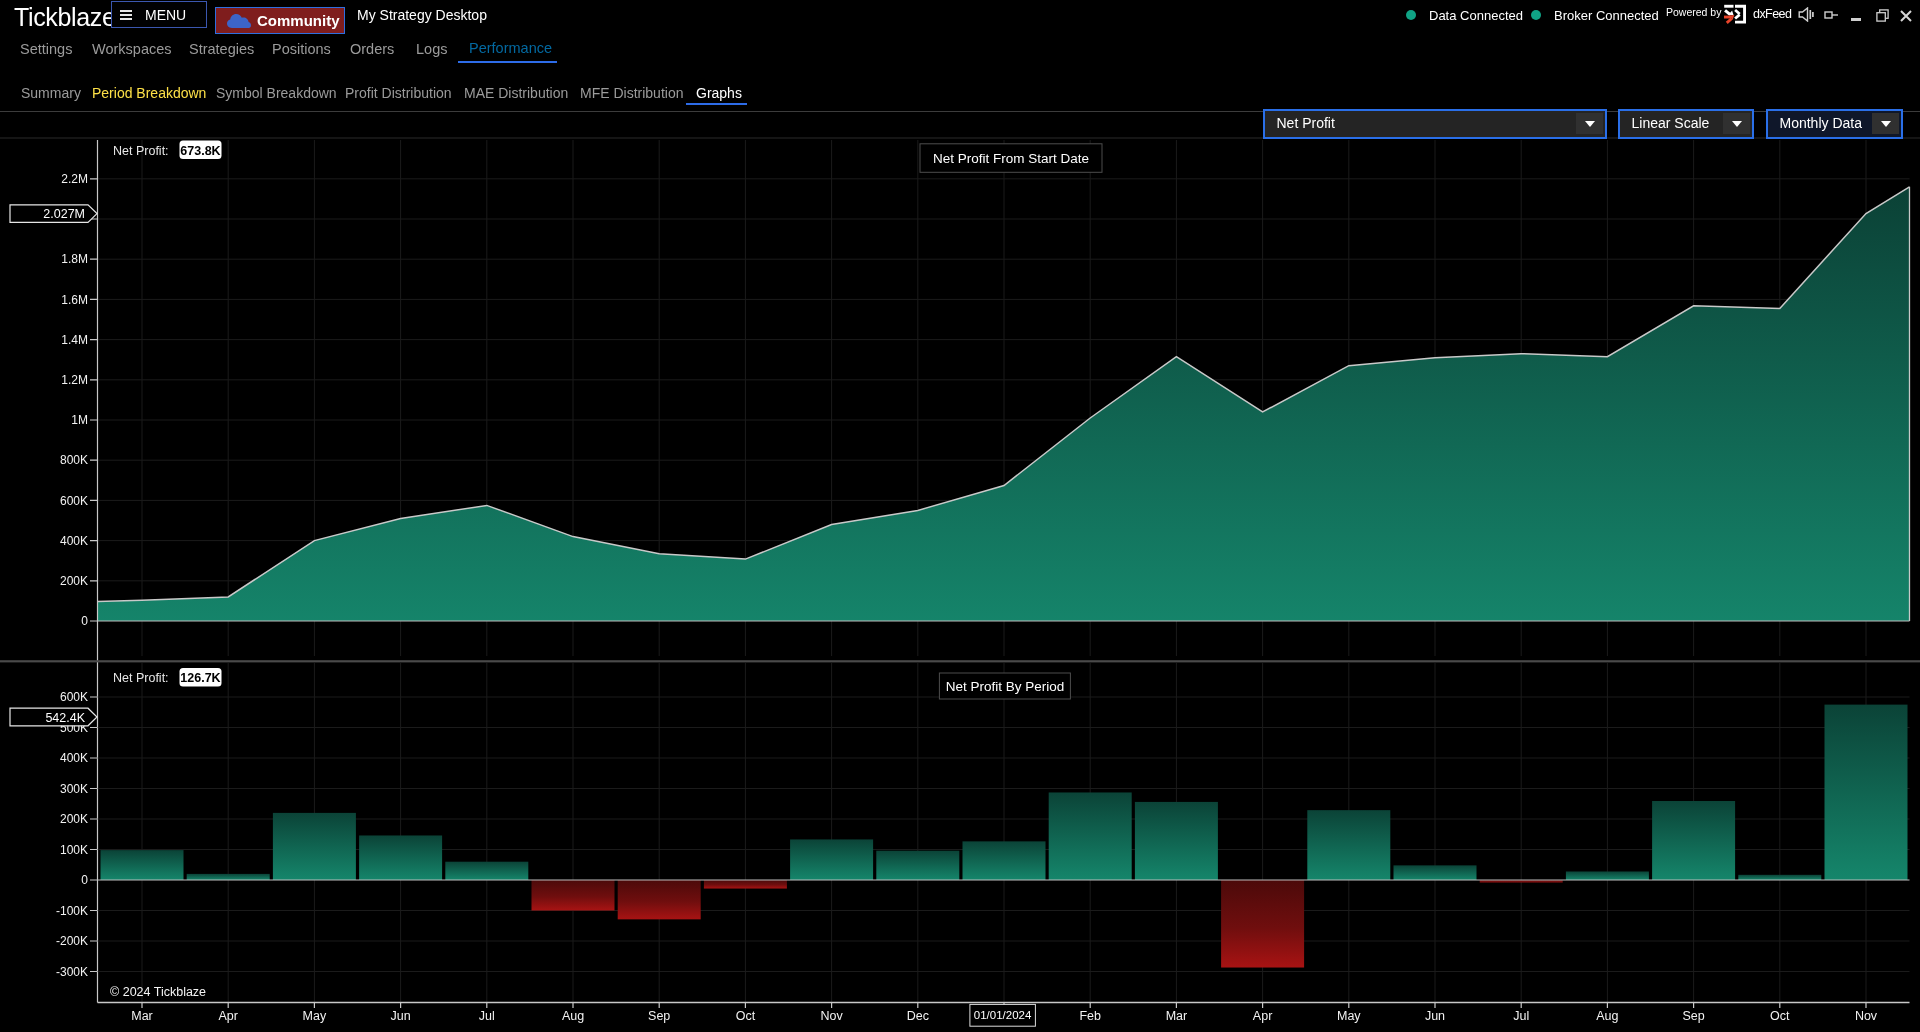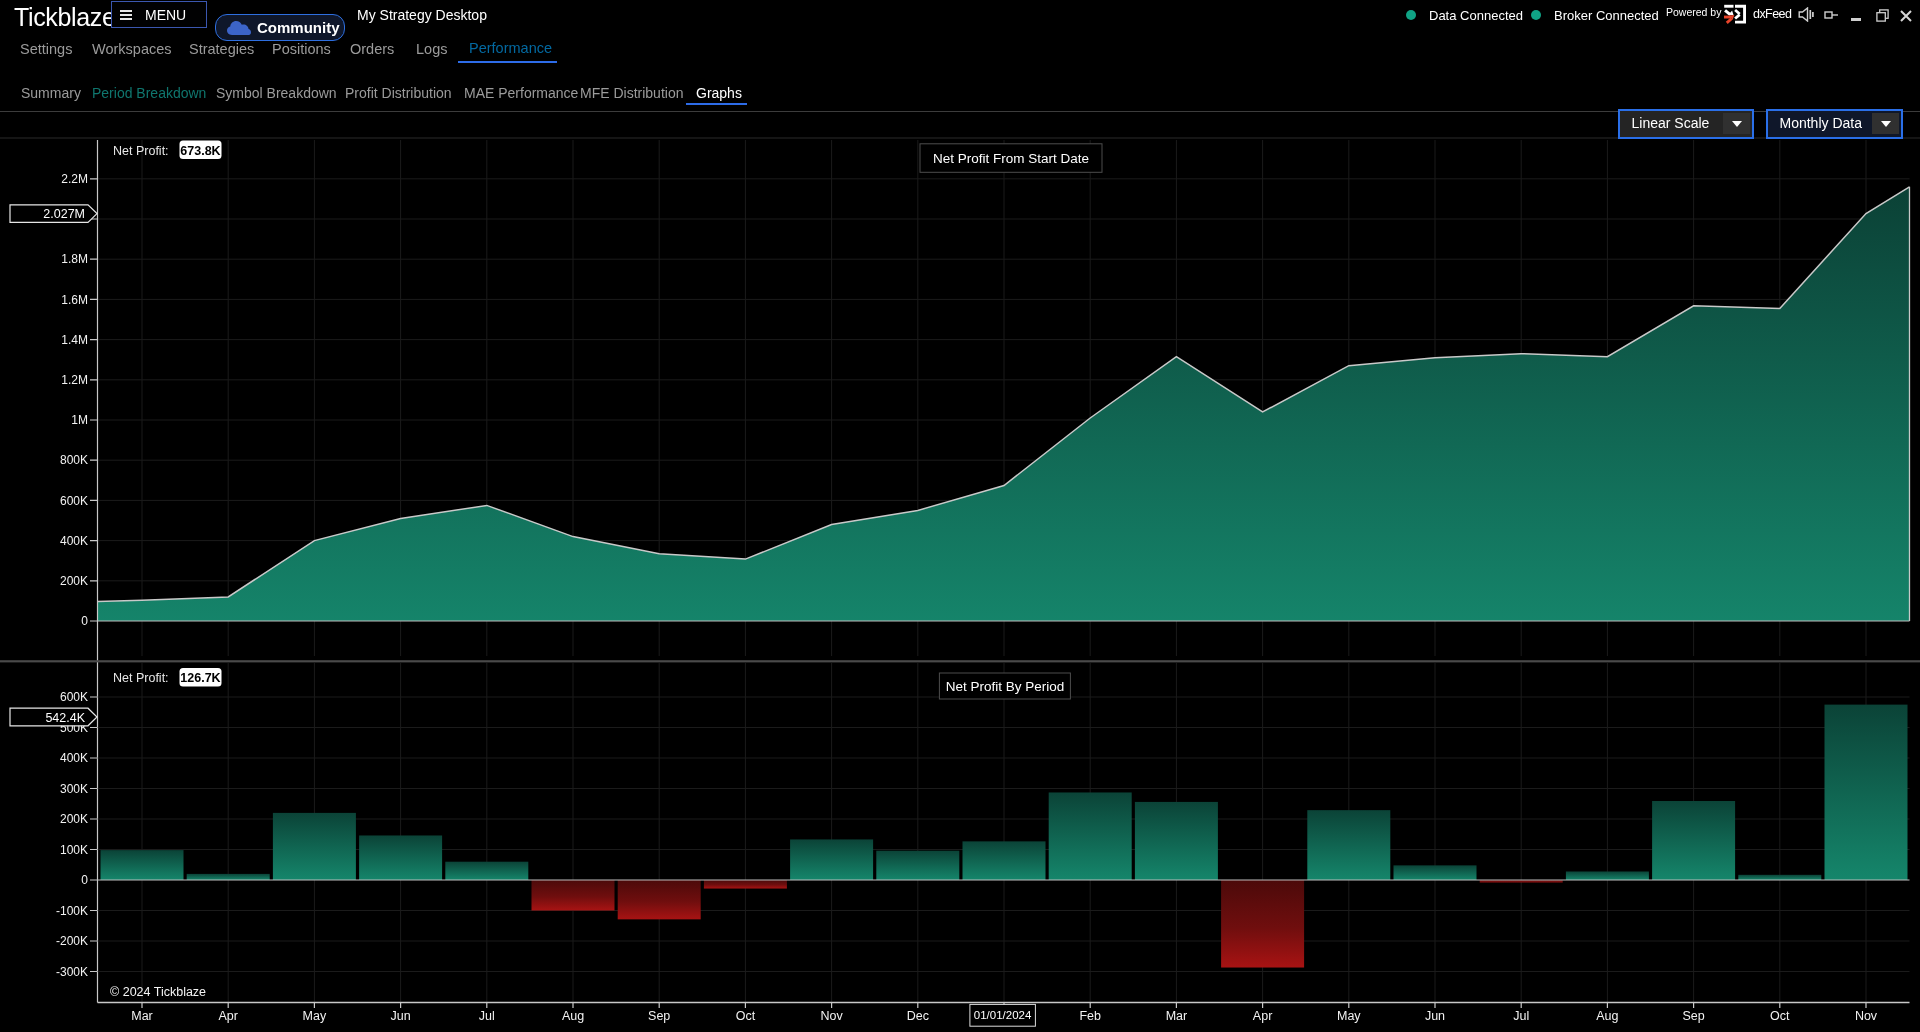--- a/index.html
+++ b/index.html
@@ -122,21 +122,21 @@
 
 <div class="abs hdr" style="left:14px;top:3px;font-size:25px;font-weight:normal;letter-spacing:-0.35px">Tickblaze</div>
 
 <div class="abs" style="left:111px;top:1px;width:94px;height:25px;border:1.5px solid #3b57b0;background:#010102">
   <div class="abs" style="left:8px;top:7.5px;width:12px;height:2px;background:#e8e8e8"></div>
   <div class="abs" style="left:8px;top:11.5px;width:12px;height:2px;background:#e8e8e8"></div>
   <div class="abs" style="left:8px;top:15.5px;width:12px;height:2px;background:#e8e8e8"></div>
   <div class="abs hdr" style="left:33px;top:5px;font-size:14px;font-weight:normal">MENU</div>
 </div>
 
-<div class="abs" style="left:215px;top:14px;width:128px;height:25px;border:1.5px solid #2e6fe0;border-radius:12px;background:#0f172a">
+<div class="abs" style="left:215px;top:7px;width:128px;height:25px;border:1.5px solid #2e6fe0;border-radius:0;background:#7f1d1d">
   <svg class="abs" style="left:10px;top:4px" width="26" height="18" viewBox="0 0 26 18">
     <path d="M6 16 C2.5 16 1 13.8 1 11.6 C1 9.6 2.3 8 4.2 7.6 C4.5 4.4 7 2 10.2 2 C12.7 2 14.9 3.5 15.8 5.7 C16.3 5.5 16.9 5.4 17.5 5.4 C20.3 5.4 22.4 7.5 22.6 10.1 C24.2 10.6 25 12 25 13.5 C25 15.4 23.5 16 22 16 Z" fill="#3c64c8"></path>
   </svg>
   <div class="abs hdr" style="left:41px;top:4px;font-size:15px;font-weight:bold">Community</div>
 </div>
 <div class="abs hdr" style="left:357px;top:7px;font-size:14px">My Strategy Desktop</div>
 
 <div class="abs" style="left:1406px;top:10px;width:10px;height:10px;border-radius:50%;background:#10a385"></div>
 <div class="abs hdr" style="left:1429px;top:8px;font-size:13px">Data Connected</div>
 <div class="abs" style="left:1531px;top:10px;width:10px;height:10px;border-radius:50%;background:#10a385"></div>
@@ -181,29 +181,34 @@
 <div class="abs" style="left:20px;top:41px;font-size:14.5px;color:#9b9b9b">Settings</div>
 <div class="abs" style="left:92px;top:41px;font-size:14.5px;color:#9b9b9b">Workspaces</div>
 <div class="abs" style="left:189px;top:41px;font-size:14.5px;color:#9b9b9b">Strategies</div>
 <div class="abs" style="left:272px;top:41px;font-size:14.5px;color:#9b9b9b">Positions</div>
 <div class="abs" style="left:350px;top:41px;font-size:14.5px;color:#9b9b9b">Orders</div>
 <div class="abs" style="left:416px;top:41px;font-size:14.5px;color:#9b9b9b">Logs</div>
 <div class="abs" style="left:469px;top:40px;font-size:14.5px;color:#0369a1">Performance</div>
 <div class="abs" style="left:458px;top:60.5px;width:99px;height:2.4px;background:#2d6ce8"></div>
 
 <div class="abs" style="left:21px;top:85px;font-size:14px;color:#9b9b9b">Summary</div>
-<div class="abs" style="left:92px;top:85px;font-size:14px;color:#0f766e">Period Breakdown</div>
+<div class="abs" style="left:92px;top:85px;font-size:14px;color:#fde047">Period Breakdown</div>
 <div class="abs" style="left:216px;top:85px;font-size:14px;color:#9b9b9b">Symbol Breakdown</div>
 <div class="abs" style="left:345px;top:85px;font-size:14px;color:#9b9b9b">Profit Distribution</div>
-<div class="abs" style="left:464px;top:85px;font-size:14px;color:#9b9b9b">MAE Performance</div>
+<div class="abs" style="left:464px;top:85px;font-size:14px;color:#9b9b9b">MAE Distribution</div>
 <div class="abs" style="left:580px;top:85px;font-size:14px;color:#9b9b9b">MFE Distribution</div>
 <div class="abs" style="left:696px;top:84.5px;font-size:14px;color:#fff">Graphs</div>
 <div class="abs" style="left:686px;top:103px;width:61px;height:2.2px;background:#2d6ce8"></div>
 <div class="abs" style="left:0px;top:110.5px;width:1920px;height:1px;background:#3c3c3c"></div>
 
+<div class="abs" style="left:1262.5px;top:108.5px;width:344px;height:30px;border:2.5px solid #2a6fe8;background:#242424;box-sizing:border-box">
+  <div class="abs" style="left:12px;top:4px;font-size:14px;color:#fff">Net Profit</div>
+  <div class="abs" style="right:2px;top:2px;width:27px;height:21px;background:#303030"></div>
+  <div class="abs" style="right:10px;top:10px;width:0;height:0;border-left:5.5px solid transparent;border-right:5.5px solid transparent;border-top:6px solid #fff"></div>
+</div>
 <div class="abs" style="left:1617.5px;top:108.5px;width:136px;height:30px;border:2.5px solid #2a6fe8;background:#242424;box-sizing:border-box">
   <div class="abs" style="left:12px;top:4px;font-size:14px;color:#fff">Linear Scale</div>
   <div class="abs" style="right:2px;top:2px;width:27px;height:21px;background:#303030"></div>
   <div class="abs" style="right:10px;top:10px;width:0;height:0;border-left:5.5px solid transparent;border-right:5.5px solid transparent;border-top:6px solid #fff"></div>
 </div>
 <div class="abs" style="left:1765.5px;top:108.5px;width:137px;height:30px;border:2.5px solid #2a6fe8;background:#0f172a;box-sizing:border-box">
   <div class="abs" style="left:12px;top:4px;font-size:14px;color:#fff">Monthly Data</div>
   <div class="abs" style="right:2px;top:2px;width:27px;height:21px;background:#303030"></div>
   <div class="abs" style="right:10px;top:10px;width:0;height:0;border-left:5.5px solid transparent;border-right:5.5px solid transparent;border-top:6px solid #fff"></div>
 </div>

